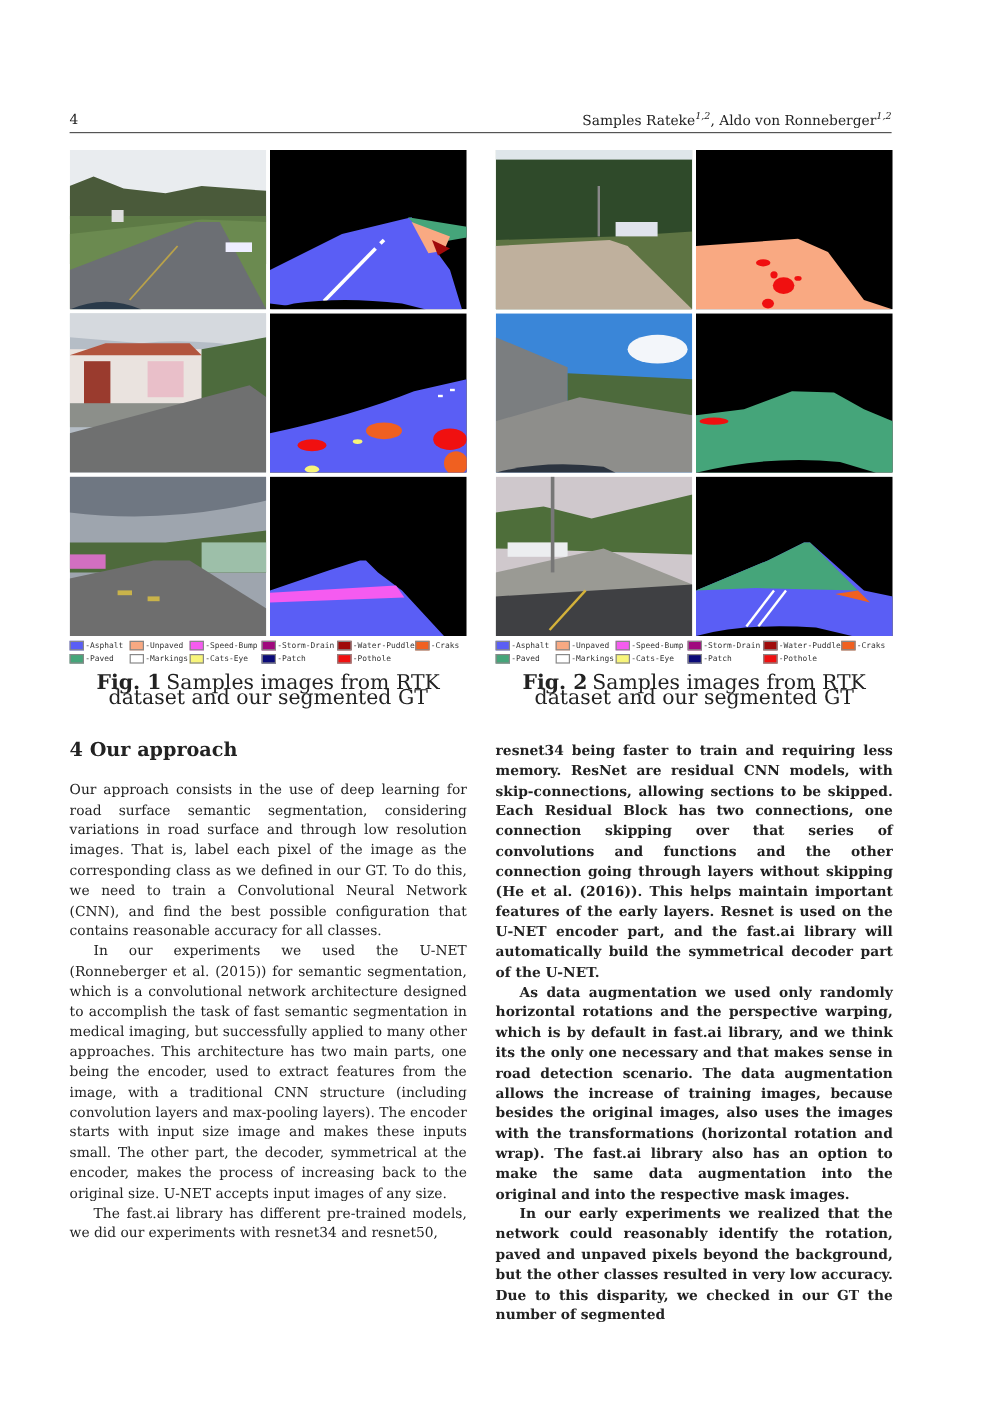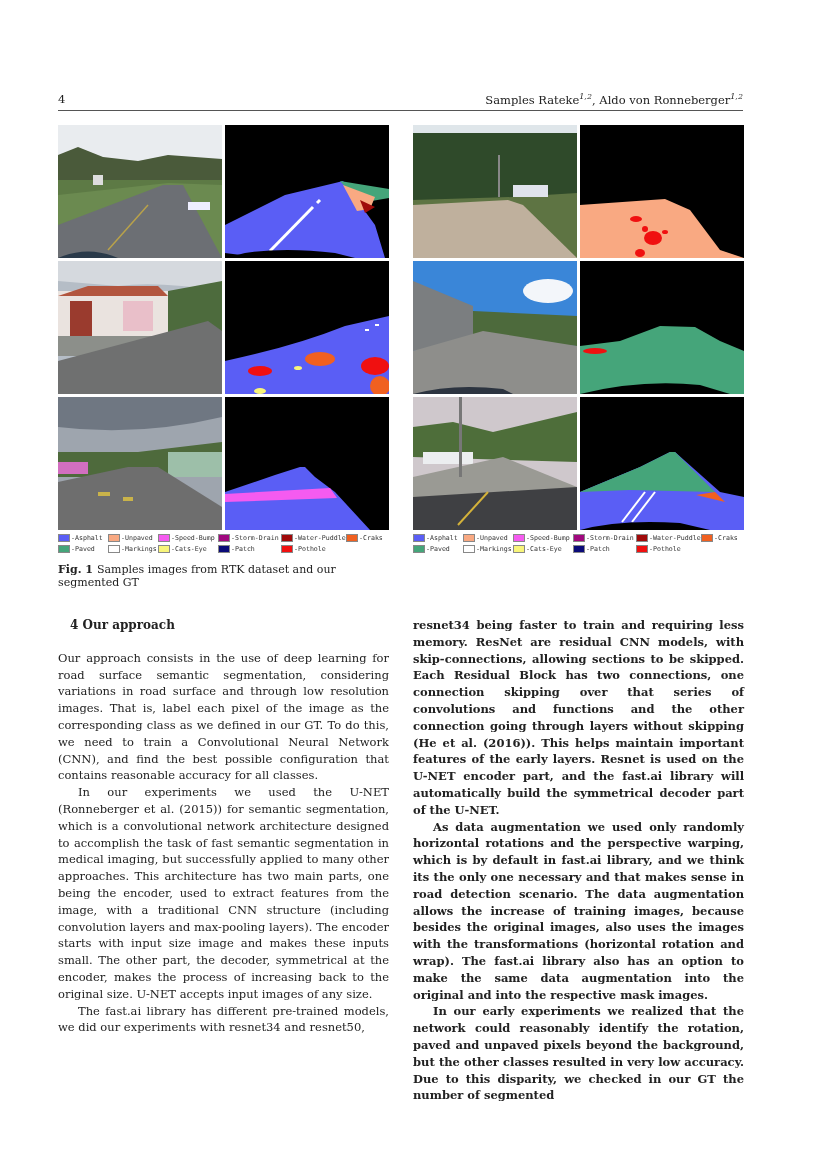--- a/index.html
+++ b/index.html
@@ -1,33 +1,33 @@
 <!DOCTYPE html>
 <html><head>
 <meta charset="utf-8">
 <style>
   html,body{margin:0;padding:0;background:#fff;}
   body{width:827px;height:1169px;position:relative;overflow:hidden;font-family:"DejaVu Serif","Liberation Serif",serif;color:#222;}
   .hdr{position:absolute;left:58px;top:90px;width:685px;height:20px;border-bottom:1px solid #555;font-size:11.5px;}
   .hdr .pn{position:absolute;left:0;top:2px;}
   .hdr .auth{position:absolute;right:0;top:2px;}
   .hdr sup{font-size:8px;font-style:italic;}
-  .fig{position:absolute;top:125px;width:331px;}
+  .fig{position:absolute;top:125px;width:331px;text-align:center;}
   .fig.f1{left:58px;} .fig.f2{left:413px;}
   .grid{position:relative;width:331px;height:404px;}
   .panel{position:absolute;width:164px;height:133px;overflow:hidden;}
   .panel svg{display:block;width:164px;height:133px;}
   .legend{position:relative;width:331px;height:24px;margin-top:4px;font-family:"DejaVu Sans Mono","Liberation Mono",monospace;font-size:6.6px;color:#333;}
   .li{position:absolute;display:flex;align-items:center;height:10px;white-space:nowrap;}
   .sw{width:12px;height:8px;border:1px solid #888;margin-right:1px;box-sizing:border-box;}
-  .cap{margin-top:6px;font-size:11px;line-height:13px;}
+  .cap{margin-top:6px;font-size:17px;line-height:13px;}
   .cap b{font-weight:bold;margin-right:4px;}
   .col{position:absolute;top:617px;width:331px;font-size:11.5px;line-height:16.8px;text-align:justify;}
   .col.c1{left:58px;} .col.c2{left:413px;font-weight:bold;}
-  .sec{font-weight:bold;font-size:12px;margin:0 0 16px 12px;}
+  .sec{font-weight:bold;font-size:16px;margin:0 0 16px 0;}
   .col p{margin:0;hyphens:auto;}
   .col p.ind{text-indent:20px;}
 </style>
 </head>
 <body>
 
 <div class="hdr">
   <span class="pn">4</span>
   <span class="auth"><span>Samples Rateke</span><sup>1,2</sup>, <span>Aldo von Ronneberger</span><sup>1,2</sup></span>
 </div>
@@ -261,20 +261,21 @@
       </div>
     <div class="li" style="left:160px;top:11px">
         <span class="sw" style="background:#0A0A78"></span>
         <span>-Patch</span>
       </div>
     <div class="li" style="left:223px;top:11px">
         <span class="sw" style="background:#F01010"></span>
         <span>-Pothole</span>
       </div>
   </div>
+  <div class="cap"><b>Fig. 2</b><span>Samples images from RTK dataset and our segmented GT</span></div>
 </div>
 
 <div class="col c1">
   <div class="sec">4 Our approach</div>
   <p>Our approach consists in the use of deep learning for road surface semantic segmentation, considering variations in road surface and through low resolution images. That is, label each pixel of the image as the corresponding class as we defined in our GT. To do this, we need to train a Convolutional Neural Network (CNN), and find the best possible configuration that contains reasonable accuracy for all classes.</p>
   <p class="ind">In our experiments we used the U-NET (Ronneberger et al. (2015)) for semantic segmentation, which is a convolutional network architecture designed to accomplish the task of fast semantic segmentation in medical imaging, but successfully applied to many other approaches. This architecture has two main parts, one being the encoder, used to extract features from the image, with a traditional CNN structure (including convolution layers and max-pooling layers). The encoder starts with input size image and makes these inputs small. The other part, the decoder, symmetrical at the encoder, makes the process of increasing back to the original size. U-NET accepts input images of any size.</p>
   <p class="ind">The fast.ai library has different pre-trained models, we did our experiments with resnet34 and resnet50,</p>
 </div>
 
 <div class="col c2">

